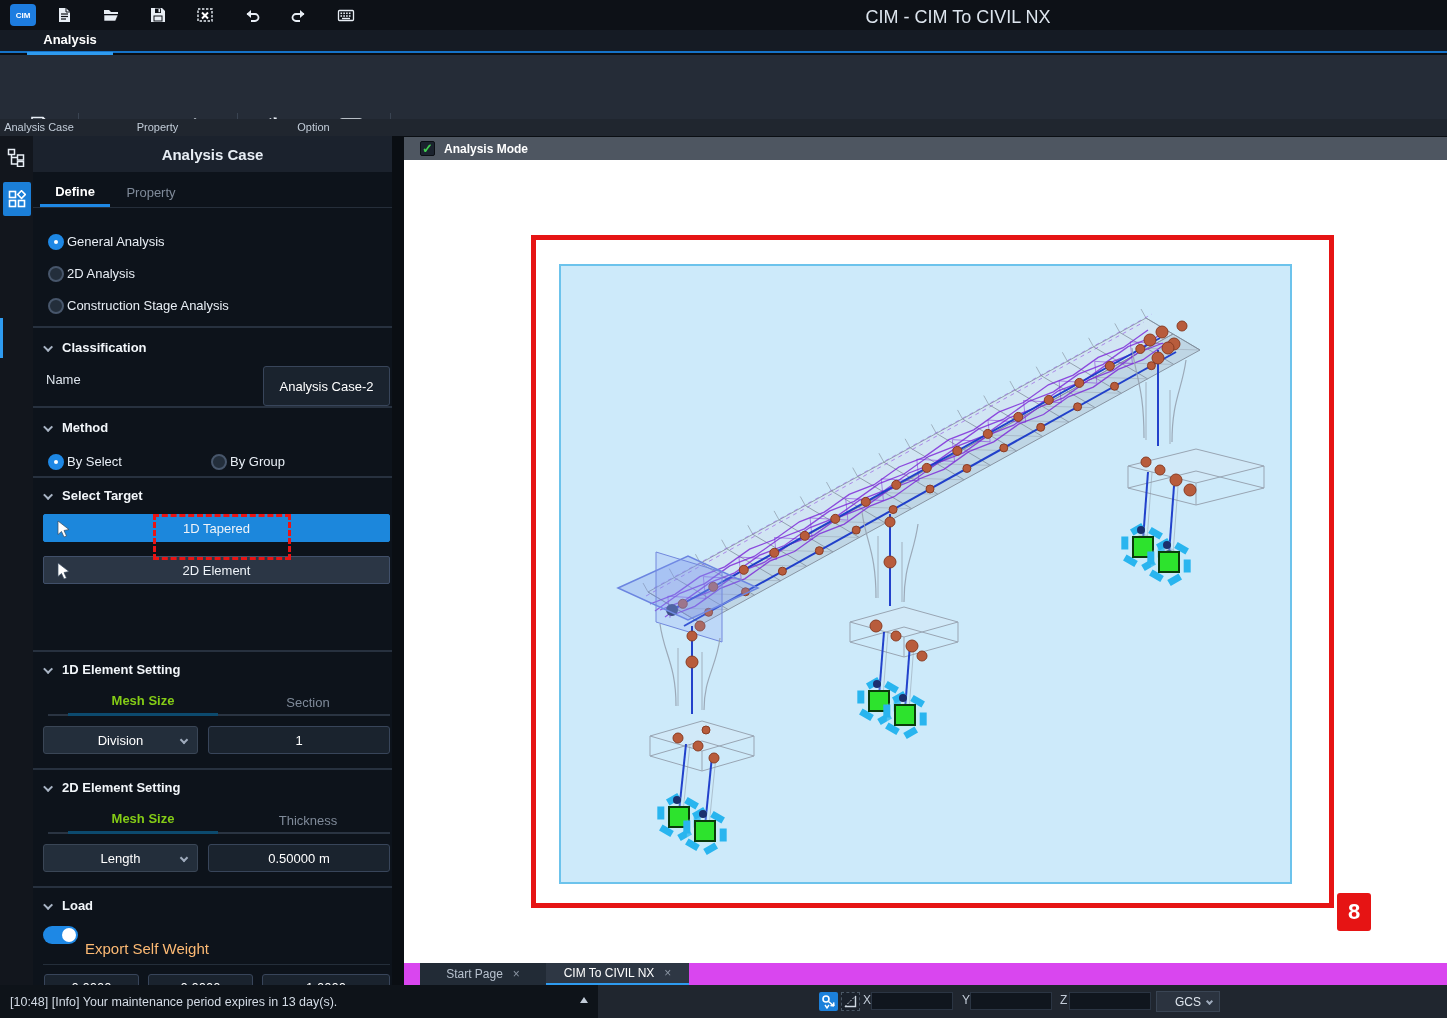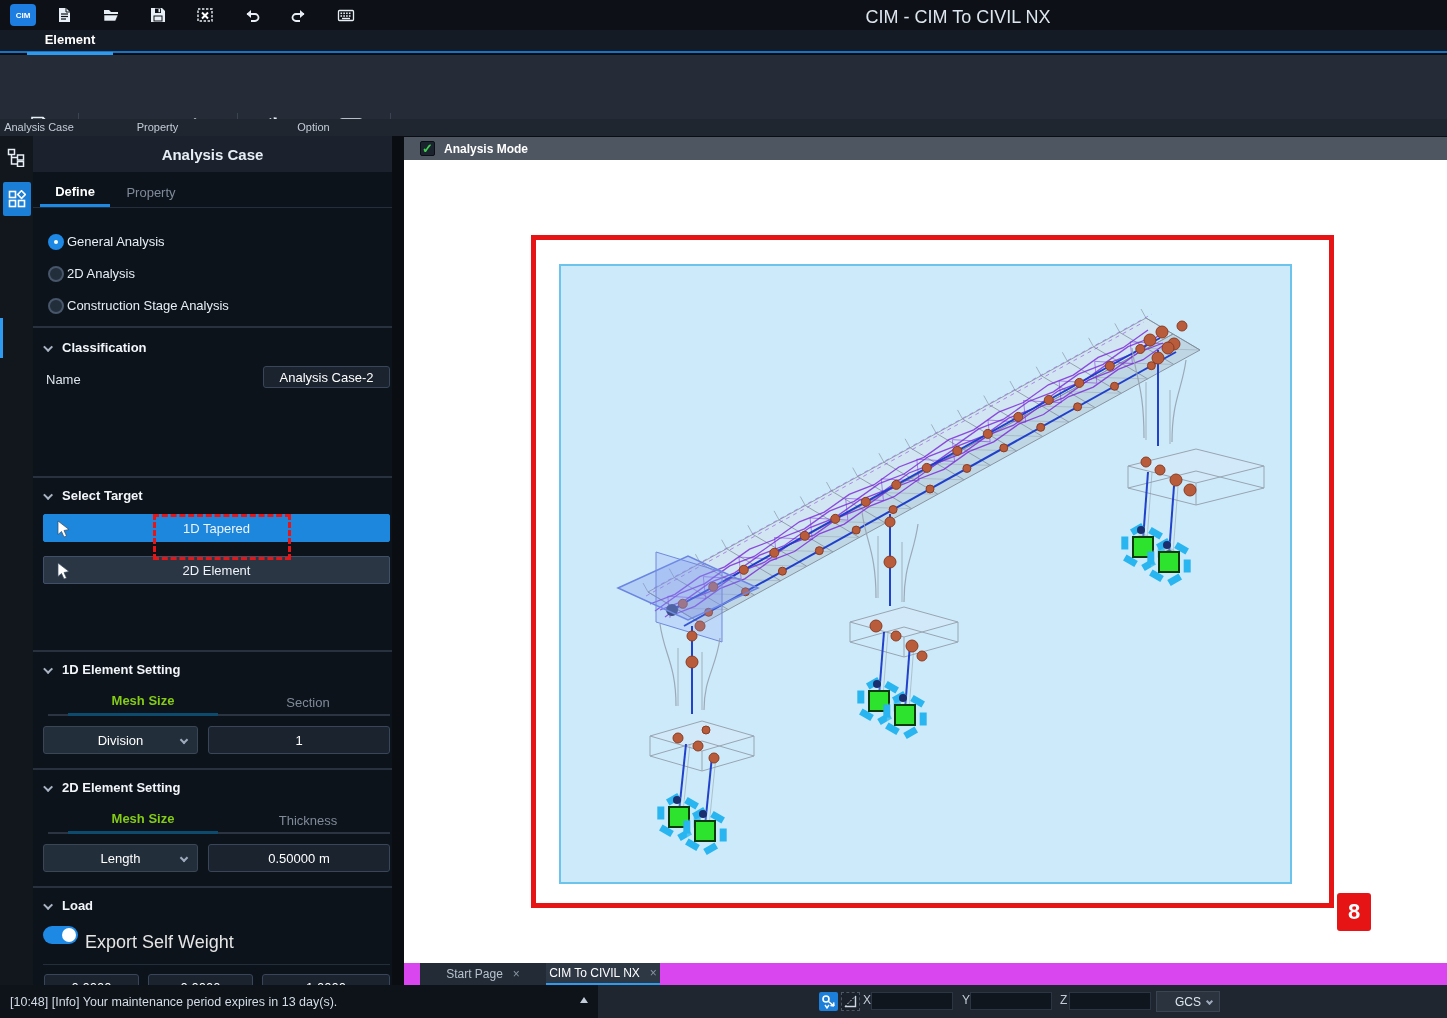--- a/index.html
+++ b/index.html
@@ -82,21 +82,21 @@
   #model-svg { position:absolute; left:0; top:0; width:1043px; height:826px; pointer-events:none; }
   #red-frame { position:absolute; left:127px; top:98px; width:803px; height:673px; border:5px solid #e61414; pointer-events:none; }
   #step-badge { position:absolute; left:933px; top:756px; width:34px; height:38px; background:#e61414; border-radius:3px;
     color:#fff; font-size:22px; font-weight:bold; display:flex; align-items:center; justify-content:center; }
 
   
   #tabbar { position:absolute; left:404px; top:963px; width:1043px; height:22px; background:#d946ef; }
   .vtab { position:absolute; top:0; height:22px; display:flex; align-items:center; justify-content:center; gap:10px; font-size:12px; }
   .vtab .x { color:#8c96a4; font-size:12px; }
   #vtab-start { left:16px; width:126px; background:#222b36; color:#b8c2cf; }
-  #vtab-cim { left:142px; width:114px; background:#2e3744; color:#fff; border-bottom:2px solid #2e9bf0; }
+  #vtab-cim { left:142px; width:143px; background:#2e3744; color:#fff; border-bottom:2px solid #2e9bf0; }
 
   
   #statusbar { position:absolute; left:0; top:985px; width:1447px; height:33px; background:#20262f; }
   #msgbox { position:absolute; left:0; top:0; width:598px; height:33px; background:#0e1319; display:flex; align-items:center; }
   #msgbox span.msg { margin-left:10px; font-size:12.5px; color:#d4dce6; }
   #log-expand { position:absolute; left:580px; top:12px; width:0; height:0; border-left:4px solid transparent; border-right:4px solid transparent; border-bottom:6px solid #c3ccd8; }
   .coord-label { position:absolute; top:8px; font-size:12px; color:#c3ccd8; }
   .coord-input { position:absolute; top:7px; width:82px; height:18px; background:#10161e; border:1px solid #2b3543; }
   #snap-btn { position:absolute; left:819px; top:7px; width:19px; height:19px; background:#1c80da; border-radius:2px; }
   #angle-btn { position:absolute; left:841px; top:7px; width:19px; height:19px; background:#1a212b; border:1px dashed #4a5765; }
@@ -155,21 +155,21 @@
         <rect x="6.3" y="9.2" width="1.6" height="1.6"></rect>
         <rect x="9.1" y="9.2" width="1.6" height="1.6"></rect>
         <rect x="11.9" y="9.2" width="1.6" height="1.6"></rect>
         <rect x="5" y="11.8" width="8" height="1.4"></rect>
       </g>
     </svg>
   <div id="win-title">CIM - CIM To CIVIL NX</div>
 </div>
 
 <div id="menubar">
-  <div id="menu-tab">Element</div>
+  <div id="menu-tab">Analysis</div>
 </div>
 
 <div id="ribbon">
   <div class="rib-btn" style="left:8px;width:64px">
     <svg width="28" height="28" viewBox="0 0 28 28">
         <path d="M6,2.5 h11 l5,5 v18 h-16 z" fill="none" stroke="#e8eef5" stroke-width="1.6"></path>
         <path d="M17,2.5 v5 h5" fill="none" stroke="#e8eef5" stroke-width="1.4"></path>
         <polyline points="9,16 12,10.5 15,17.5 18,12.5" fill="none" stroke="#2e9bf0" stroke-width="1.8"></polyline>
         <path d="M9,21.5 h8.5 M17.5,21.5 l-3,-2.4 M17.5,21.5 l-3,2.4" fill="none" stroke="#2e9bf0" stroke-width="1.6"></path>
       </svg>
@@ -262,23 +262,28 @@
 
   <div class="section" style="top:72px;height:118px;border-top:none">
     <div style="position:absolute;left:15px;top:24px"><span class="radio sel"></span><span class="rlabel">General Analysis</span></div>
     <div style="position:absolute;left:15px;top:56px"><span class="radio"></span><span class="rlabel">2D Analysis</span></div>
     <div style="position:absolute;left:15px;top:88px"><span class="radio"></span><span class="rlabel">Construction Stage Analysis</span></div>
   </div>
 
   <div class="section" style="top:190px;height:80px">
     <div class="sec-title" style="top:12px"><span class="chev"></span><span>Classification</span></div>
     <div style="position:absolute;left:13px;top:44px;font-size:13px;color:#dfe6ee">Name</div>
-    <div class="field" style="position:absolute;left:230px;top:38px;width:127px;height:22px">Analysis Case-2</div>
-  </div>
-
+    <div class="field" style="position:absolute;left:230px;top:38px;width:127px;height:40px">Analysis Case-2</div>
+  </div>
+
+  <div class="section" style="top:270px;height:82px">
+    <div class="sec-title" style="top:12px"><span class="chev"></span><span>Method</span></div>
+    <div style="position:absolute;left:15px;top:44px"><span class="radio sel"></span><span class="rlabel">By Select</span></div>
+    <div style="position:absolute;left:178px;top:44px"><span class="radio"></span><span class="rlabel">By Group</span></div>
+  </div>
 
   <div class="section" style="top:340px;height:138px">
     <div class="sec-title" style="top:10px"><span class="chev"></span><span>Select Target</span></div>
     <div class="tgt-btn sel" style="top:36px">
       <svg class="tgt-cursor" width="16" height="18" viewBox="0 0 16 18">
           <path d="M2,1 L13,9.5 L8,10.5 L10.5,16 L8,17 L5.5,11.5 L2,14.5 Z" fill="#fff" stroke="#3a4a5e" stroke-width="0.7"></path>
         </svg>
       <span>1D Tapered</span>
     </div>
     <div class="tgt-btn" style="top:78px">
@@ -313,21 +318,21 @@
         <span class="dchev"></span>
       </div>
     <div class="field val" style="top:74px">0.50000 m</div>
   </div>
 
   <div class="section" style="top:750px;height:99px">
     <div class="sec-title" style="top:10px"><span class="chev"></span><span>Load</span></div>
     <div class="toggle" style="top:38px">
         <span class="knob"></span>
       </div>
-    <div style="position:absolute;left:52px;top:44px;font-size:18px;color:#e5e5e5">Export Self Weight</div>
+    <div style="position:absolute;left:52px;top:52px;font-size:15px;color:#fdba74">Export Self Weight</div>
     <div style="position:absolute;left:10px;top:76px;width:347px;border-top:1px solid #242e3a"></div>
     <div class="field" style="position:absolute;left:11px;top:86px;width:95px;height:27px">0.0000</div>
     <div class="field" style="position:absolute;left:115px;top:86px;width:105px;height:27px">0.0000</div>
     <div class="field" style="position:absolute;left:229px;top:86px;width:128px;height:27px">1.0000</div>
   </div>
 
   <div id="red-dotted"></div>
 </div>
 
 <div id="viewport">

